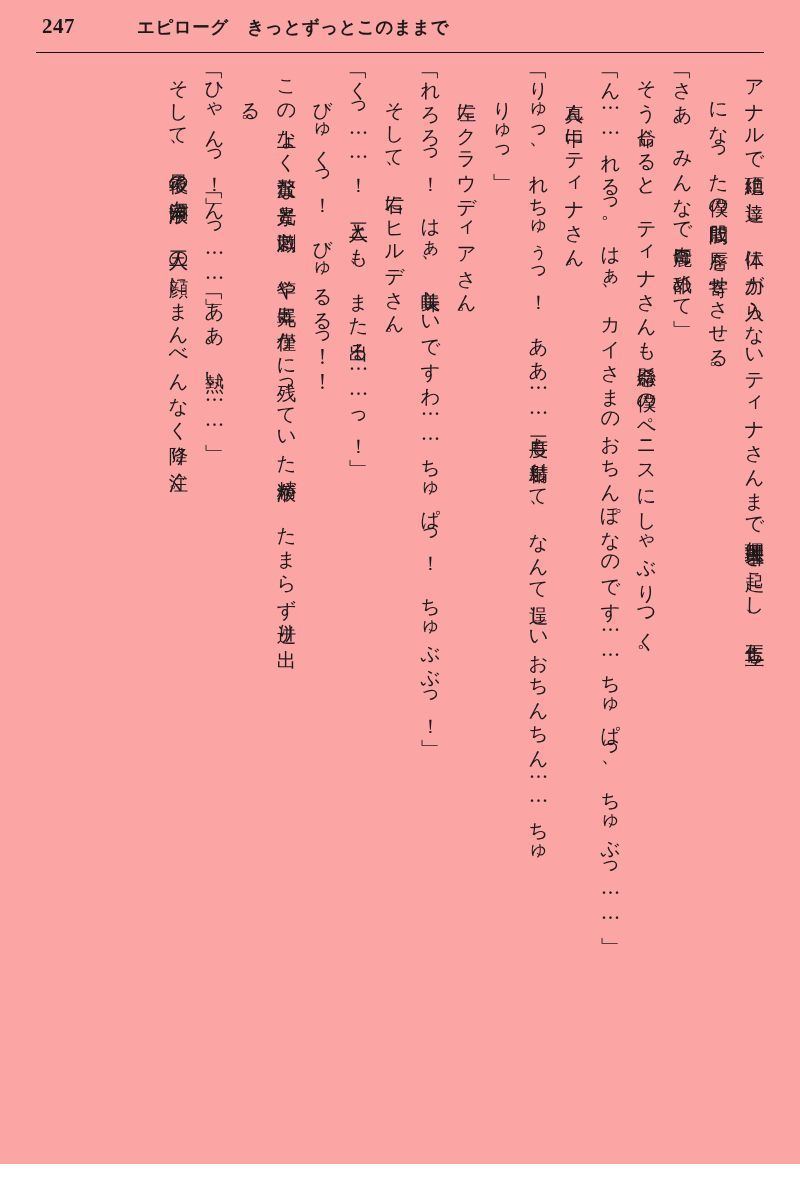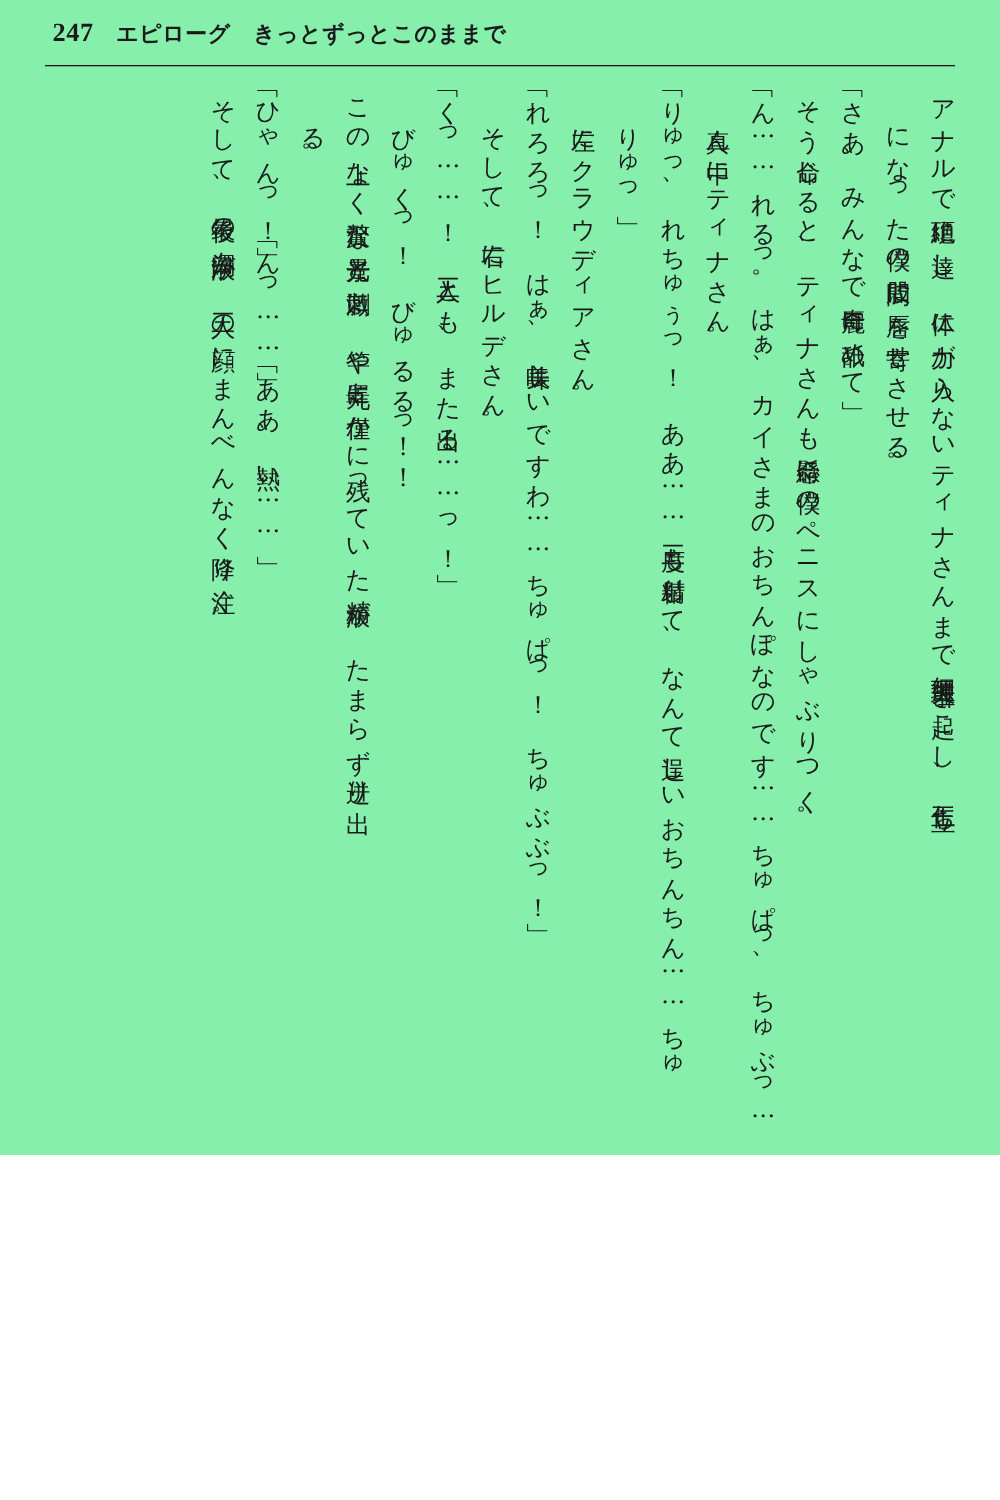--- a/index.html
+++ b/index.html
@@ -10,23 +10,23 @@
   body {
     width: 800px;
     height: 1200px;
     font-family: "Liberation Serif", "DejaVu Serif", serif;
     color: #1a1a1a;
     overflow: hidden;
   }
   .page {
     position: relative;
     width: 800px;
-    height: 924px;
+    height: 1164px;
     box-sizing: border-box;
-    background: #86efac;
+    background: #fca5a5;
   }
   
   .header {
     position: absolute;
     top: 14px;
     left: 42px;
     right: 42px;
     height: 34px;
     display: flex;
     align-items: baseline;
@@ -34,20 +34,21 @@
   }
   .page-number {
     font-size: 21px;
     font-weight: bold;
     letter-spacing: 0.5px;
   }
   .header-title {
     font-size: 17.5px;
     font-weight: bold;
     letter-spacing: 0.5px;
+    margin-left: 44px;
   }
   .rule {
     position: absolute;
     top: 52px;
     left: 36px;
     right: 36px;
     height: 1px;
     background: #111;
   }
   

